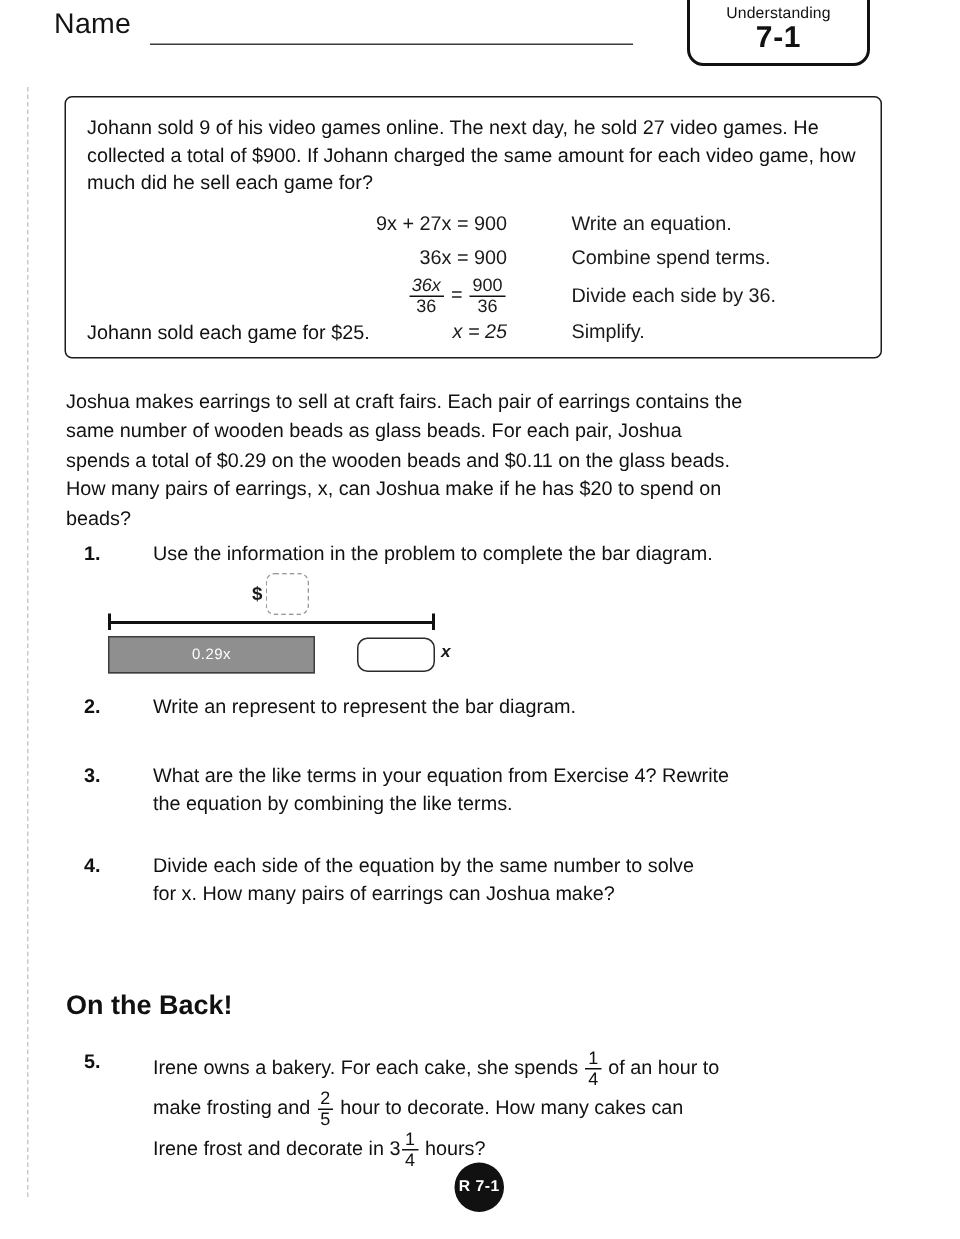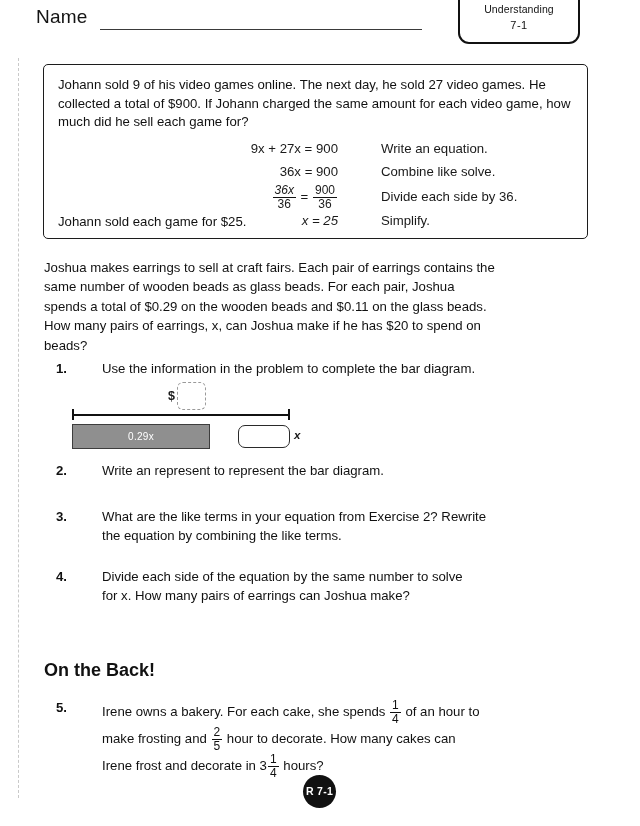--- a/index.html
+++ b/index.html
@@ -62,22 +62,22 @@
     box-sizing: border-box;
     padding-top: 2px;
   }
   .badge-line {
     font-size: 10.5px;
     line-height: 12.5px;
     color: #111;
     letter-spacing: .1px;
   }
   .badge-num {
-    font-size: 11px;
-    font-weight: normal;
+    font-size: 20px;
+    font-weight: bold;
     line-height: 18px;
     letter-spacing: .5px;
     margin-top: 1px;
     color: #111;
   }
 
   
   .example-box {
     position: absolute;
     left: 43px;
@@ -311,21 +311,21 @@
     <div class="step desc-col" style="top:0;">
       <div class="step-desc">Write an equation.</div>
     </div>
 
     <div class="step math-col" style="top:23px;">
       <div class="step-math">
         <span>36x = 900</span>
       </div>
     </div>
     <div class="step desc-col" style="top:23px;">
-      <div class="step-desc">Combine like solve.</div>
+      <div class="step-desc">Combine spend terms.</div>
     </div>
 
     <div class="step math-col" style="top:46px;">
       <div class="step-math" style="top:-3px;">
         <span class="frac">
           <span class="num ital">36x</span>
           <span class="den">36</span>
         </span>
         <span>=</span>
         <span class="frac">
@@ -370,21 +370,21 @@
   <div class="x-label">x</div>
 </div>
 
 <div class="ex" style="left:56px; top:462px; width:460px;">
   <span class="ex-num">2.</span>
   <span class="ex-body">Write an represent to represent the bar diagram.</span>
 </div>
 
 <div class="ex" style="left:56px; top:508px; width:450px;">
   <span class="ex-num">3.</span>
-  <span class="ex-body">What are the like terms in your equation from Exercise 2? Rewrite the equation by combining the like terms.</span>
+  <span class="ex-body">What are the like terms in your equation from Exercise 4? Rewrite the equation by combining the like terms.</span>
 </div>
 
 <div class="ex" style="left:56px; top:568px; width:425px;">
   <span class="ex-num">4.</span>
   <span class="ex-body">Divide each side of the equation by the same number to solve for x. How many pairs of earrings can Joshua make?</span>
 </div>
 
 <div class="on-back">On the Back!</div>
 
 <div class="ex" style="left:56px; top:699px; width:425px;">

